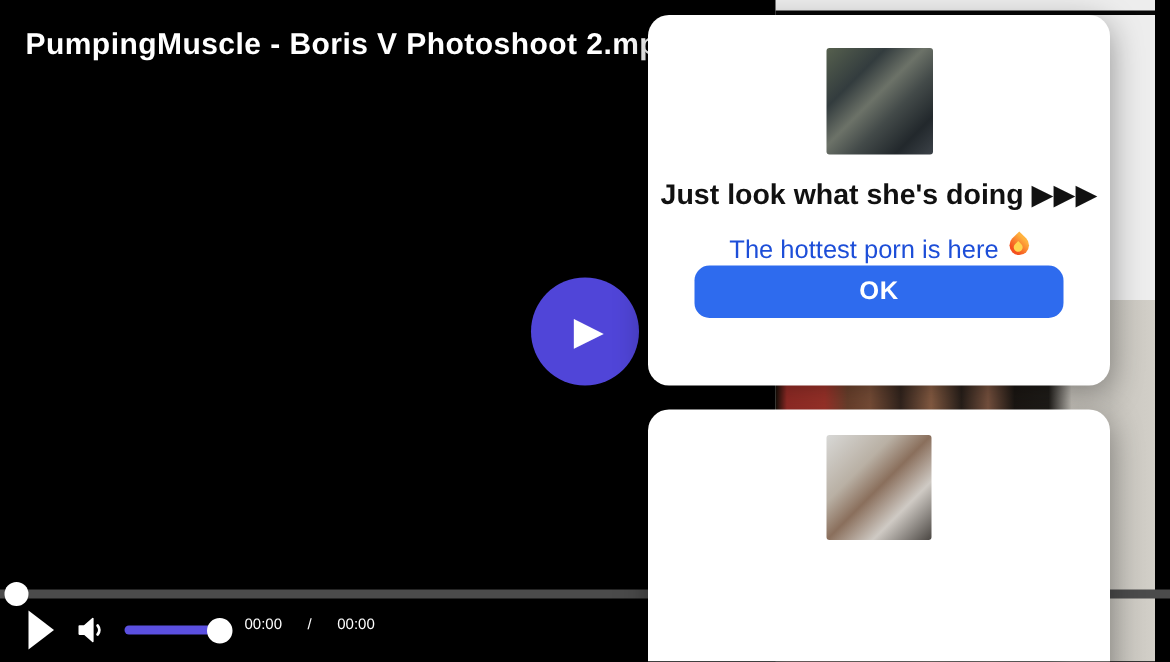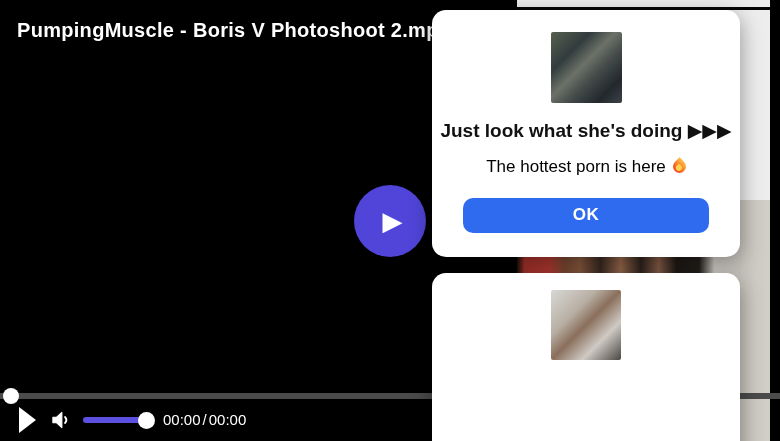--- a/index.html
+++ b/index.html
@@ -54,21 +54,21 @@
     position:absolute; left:83px; top:417px; width:63px; height:6px;
     border-radius:3px; background:#5b50e0; z-index:2; cursor:pointer;
   }
   .vol-handle {
     position:absolute; left:138px; top:412px;
     width:17px; height:17px; border-radius:50%; background:#fff;
     z-index:3; cursor:pointer;
   }
   .time {
     position:absolute; left:163px; top:411px; z-index:2;
-    color:#fff; font-size:15px; display:flex; gap:2px; align-items:center;
+    color:#fff; font-size:10px; display:flex; gap:17px; align-items:center;
   }
 
   
   .underlay {
     position:absolute; left:517px; top:0; width:253px; height:441px;
     background:#ededed; z-index:1; cursor:pointer;
   }
   .underlay-topline { position:absolute; left:0; top:7px; width:100%; height:3px; background:#060606; }
   .underlay-photo {
     position:absolute; left:0; top:200px; width:100%; bottom:0;
@@ -101,38 +101,38 @@
     background:linear-gradient(135deg,#d8d8d6 0%,#b9b0a4 32%,#8a6f5c 50%,#cfcac4 72%,#4a4642 100%);
   }
 
   .popup-heading {
     margin-top:16px; font-weight:bold; color:#111; line-height:1.3;
   }
   .popup-offer .popup-heading { font-size:19px; }
   .popup-message .popup-heading { margin-top:20px; font-size:20px; }
 
   .popup-sub {
-    margin-top:13px; font-size:17px; color:#000000;
-    display:flex; align-items:center; justify-content:center; gap:7px;
+    margin-top:13px; font-size:17px; color:#1d4ed8;
+    display:flex; justify-content:center; gap:7px;
   }
   .popup-message .popup-sub { margin-top:14px; font-size:18px; }
 
   .flame {
     display:inline-block; width:13px; height:13px;
     background:linear-gradient(180deg,#ffb23e 10%,#f4511e 85%);
     border-radius:0 50% 50% 50%; transform:rotate(45deg);
     position:relative;
   }
   .flame::after {
     content:""; position:absolute; left:4px; top:5px; width:6px; height:6px;
     border-radius:0 50% 50% 50%; background:#ffd54f;
   }
 
   .ok-btn {
-    margin-top:21px; width:246px; height:35px; border:none; cursor:pointer;
+    width:246px; height:35px; border:none; cursor:pointer;
     border-radius:10px; background:#2e6bee; color:#fff;
     font-size:17px; font-weight:bold; letter-spacing:.5px;
     font-family:"Liberation Sans","DejaVu Sans",sans-serif;
   }
 </style>
 </head>
 <body>
 
 <div class="stage">
 

